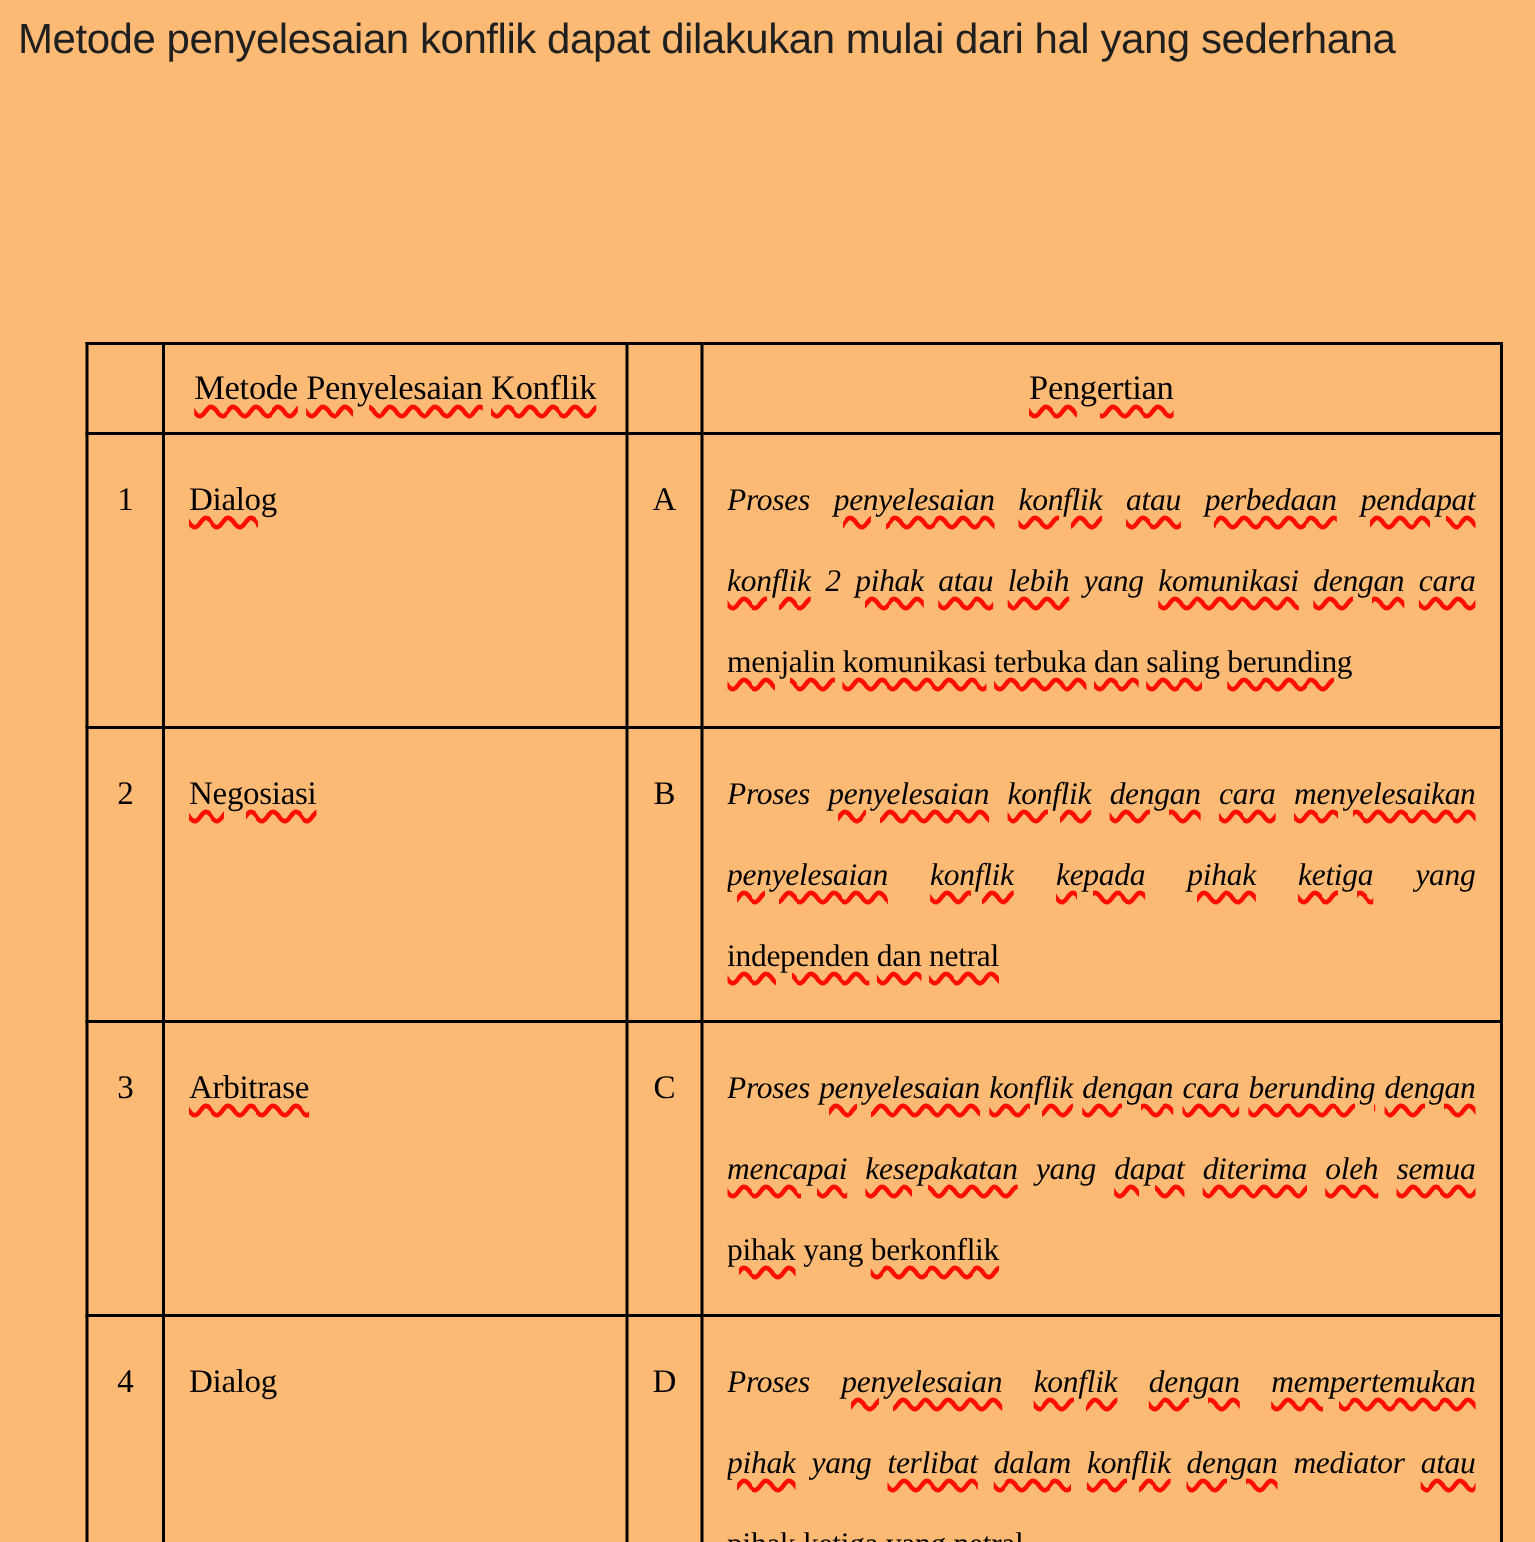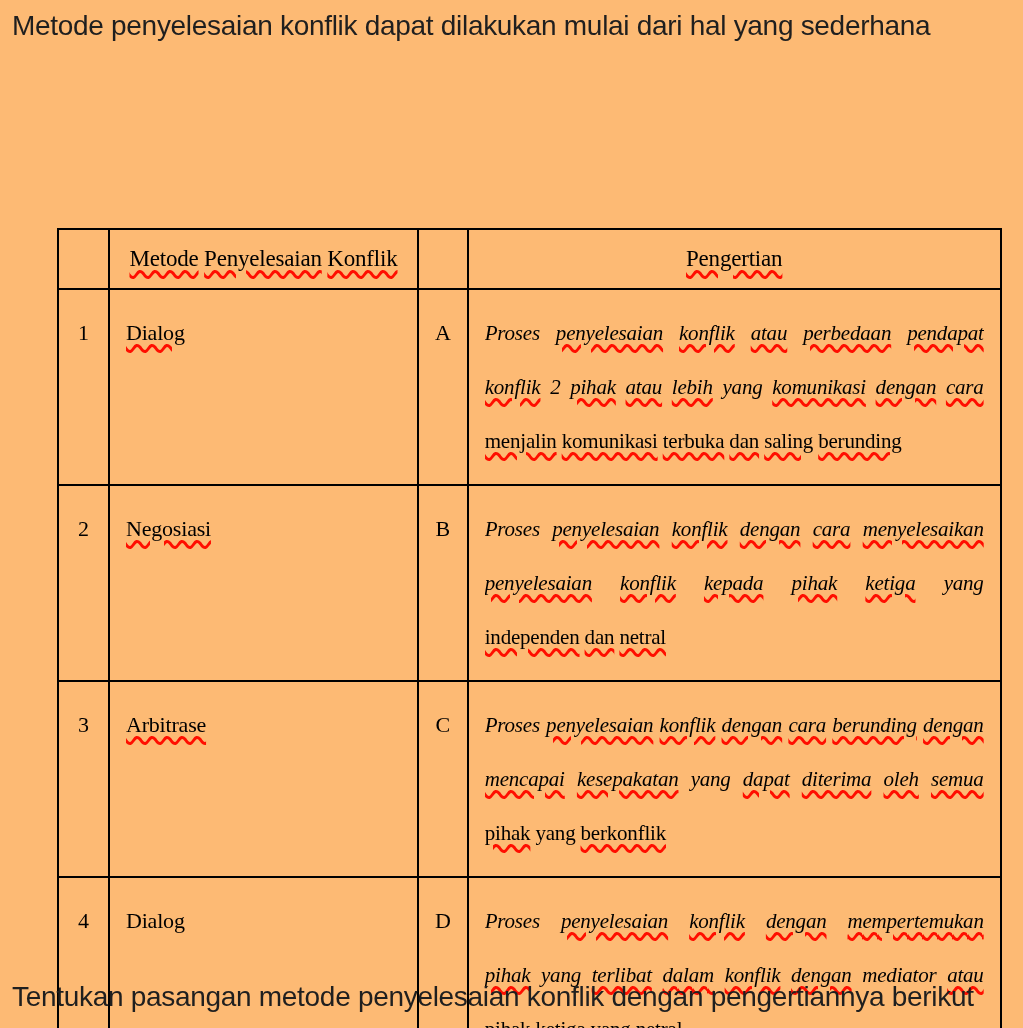--- a/index.html
+++ b/index.html
@@ -134,15 +134,14 @@
       <td class="c-let">D</td>
       <td class="c-def">
         <div class="defline just"><span>Proses</span> <span class="sq">penyelesaian</span> <span class="sq">konflik</span> <span class="sq">dengan</span> <span class="sq">mempertemukan</span></div>
         <div class="defline just"><span class="sq">pihak</span> <span>yang</span> <span class="sq">terlibat</span> <span class="sq">dalam</span> <span class="sq">konflik</span> <span class="sq">dengan</span> <span>mediator</span> <span class="sq">atau</span></div>
         <div class="defline"><span class="sq">pihak</span> <span class="sq">ketiga</span> <span>yang</span> <span class="sq">netral</span></div>
       </td>
     </tr>
   </tbody>
     </table>
 
-  <div class="para closing">Tentukan pasangan metode penyelesaian konflik dengan pengertiannya berikut</div>
 
 </div>
 
 </body></html>

